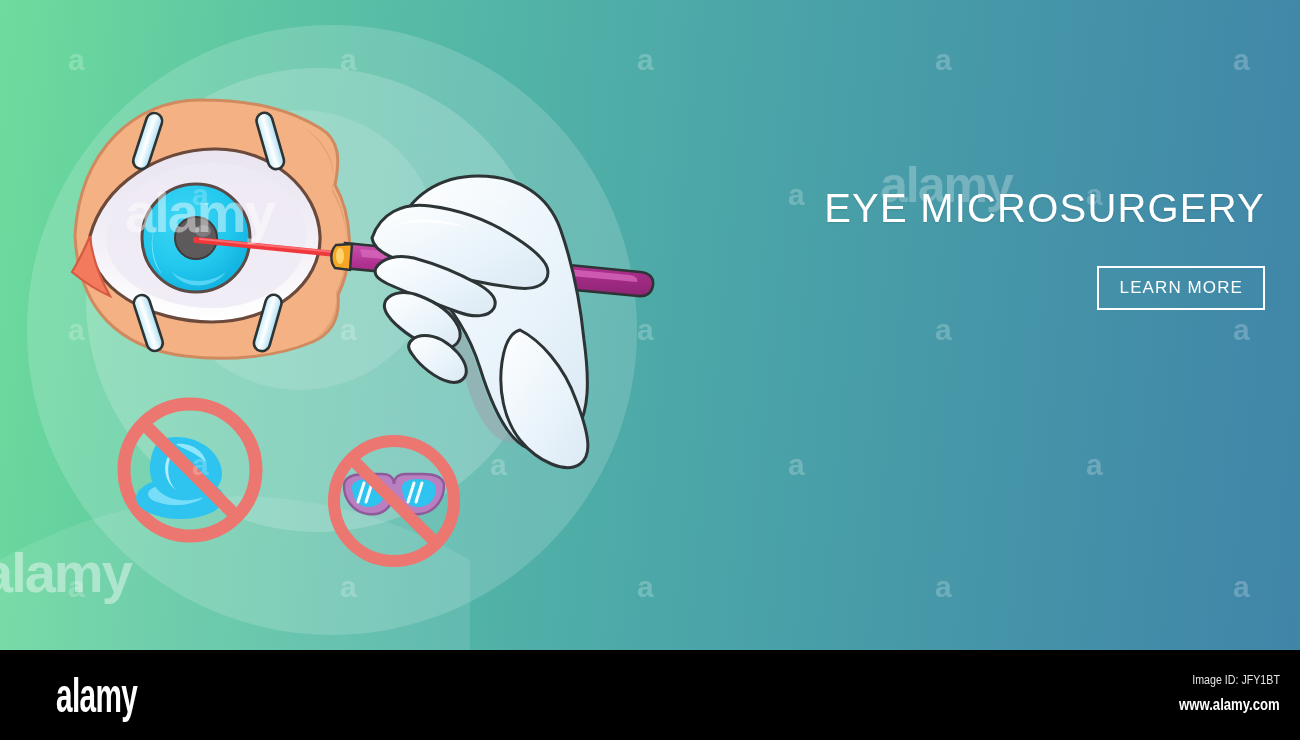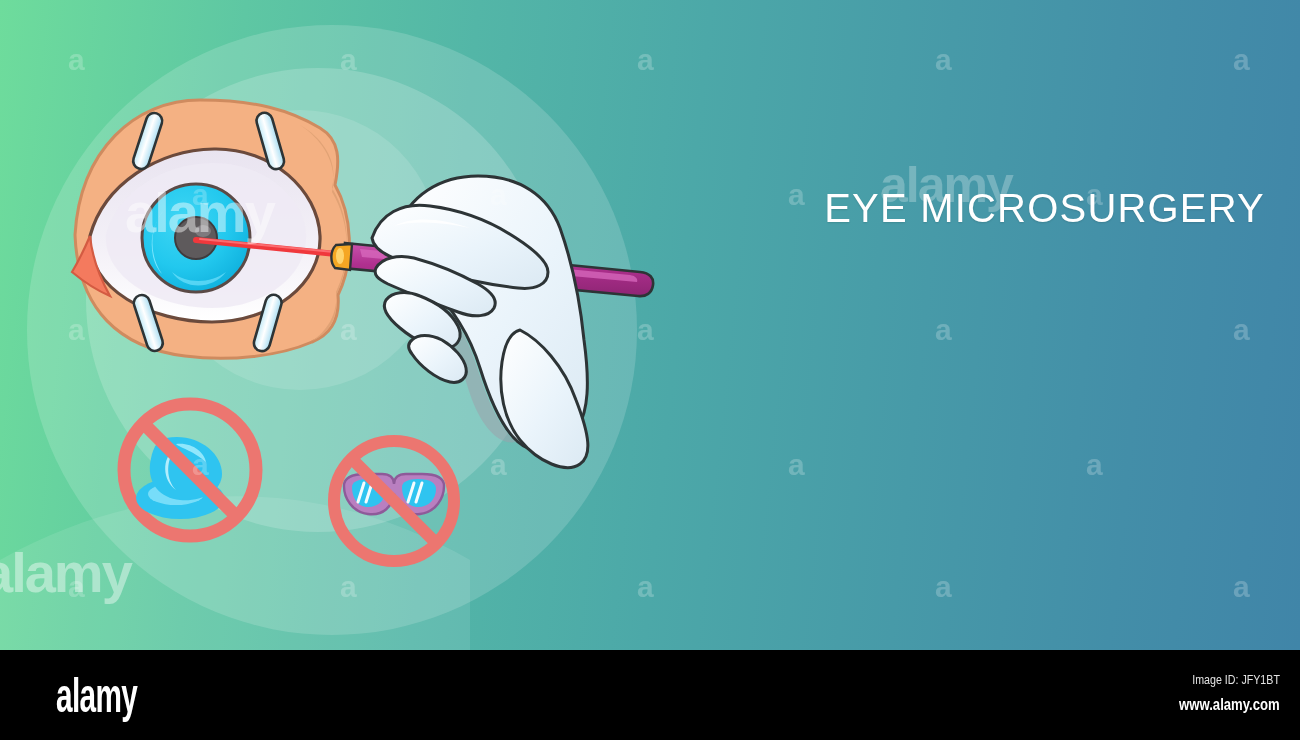--- a/index.html
+++ b/index.html
@@ -265,20 +265,23 @@
 
       <span class="wm wm-a" style="left:68px;top:572px">a</span>
       <span class="wm wm-a" style="left:340px;top:572px">a</span>
       <span class="wm wm-a" style="left:637px;top:572px">a</span>
       <span class="wm wm-a" style="left:935px;top:572px">a</span>
       <span class="wm wm-a" style="left:1233px;top:572px">a</span>
     </div>
 
     <div id="copy">
       <h1 id="title">EYE MICROSURGERY</h1>
+      <div id="ctaWrap">
+        <button id="cta">LEARN MORE</button>
+      </div>
     </div>
   </div>
 
   <div id="footer">
     <div id="alamyLogo">alamy</div>
     <div id="imgId">Image ID: JFY1BT</div>
     <div id="siteUrl">www.alamy.com</div>
   </div>
 
 </div>

